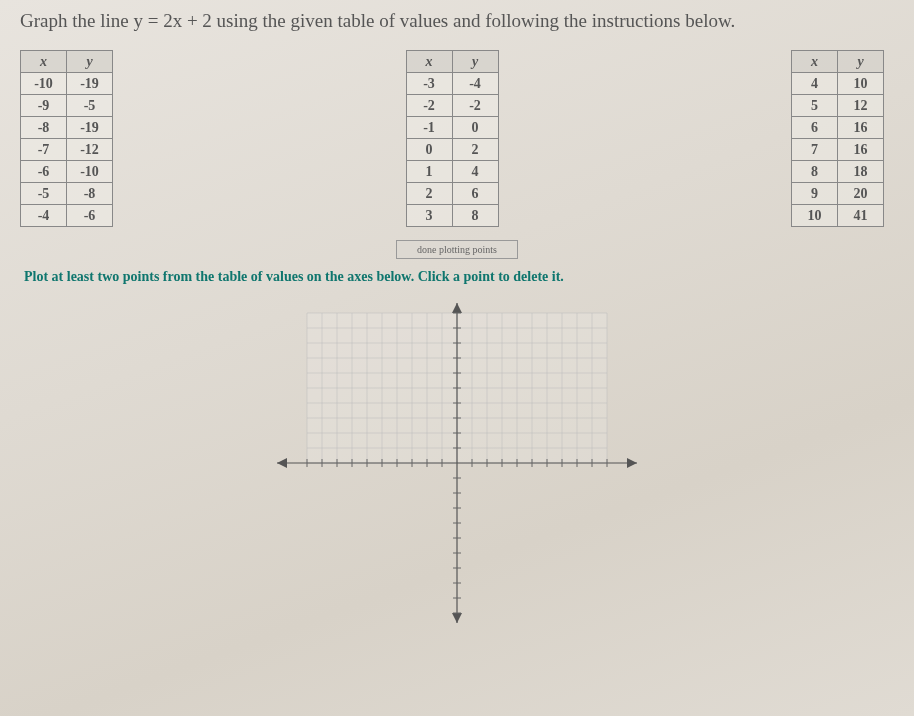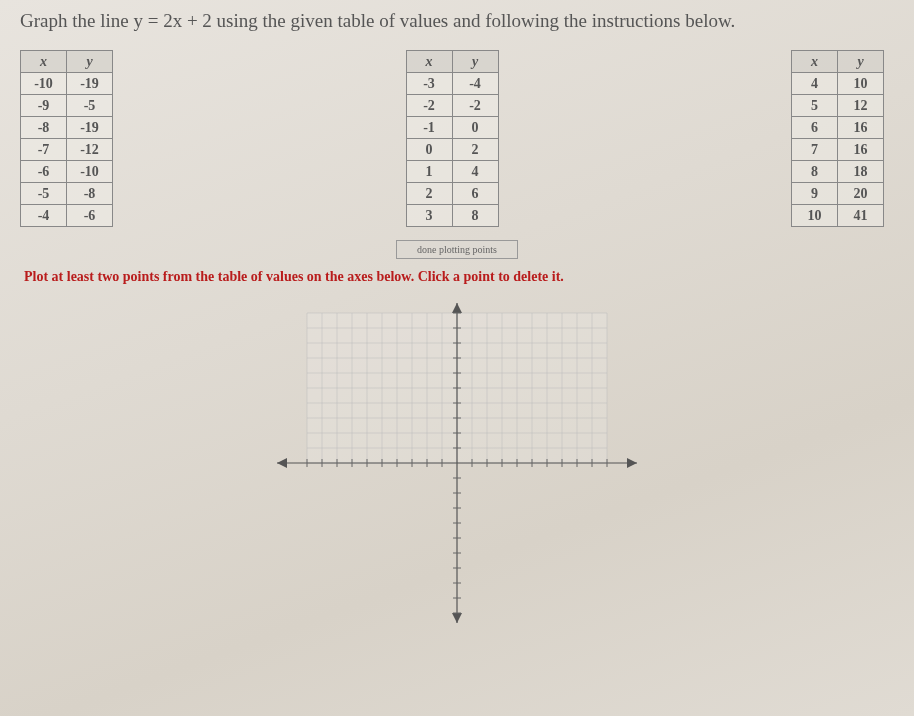--- a/index.html
+++ b/index.html
@@ -53,21 +53,21 @@
     border: 1px solid #999;
     background: #ddd9d2;
     font-size: 10px;
     padding: 3px 20px;
     color: #666;
     filter: blur(0.4px);
     cursor: pointer;
   }
   .instruction {
     font-size: 14px;
-    color: #b91c1c;
+    color: #0f766e;
     margin: 0 0 8px 4px;
     font-weight: bold;
     filter: blur(0.4px);
   }
   .graph-area {
     display: flex;
     justify-content: center;
   }
   svg.graph {
     filter: blur(0.3px);

